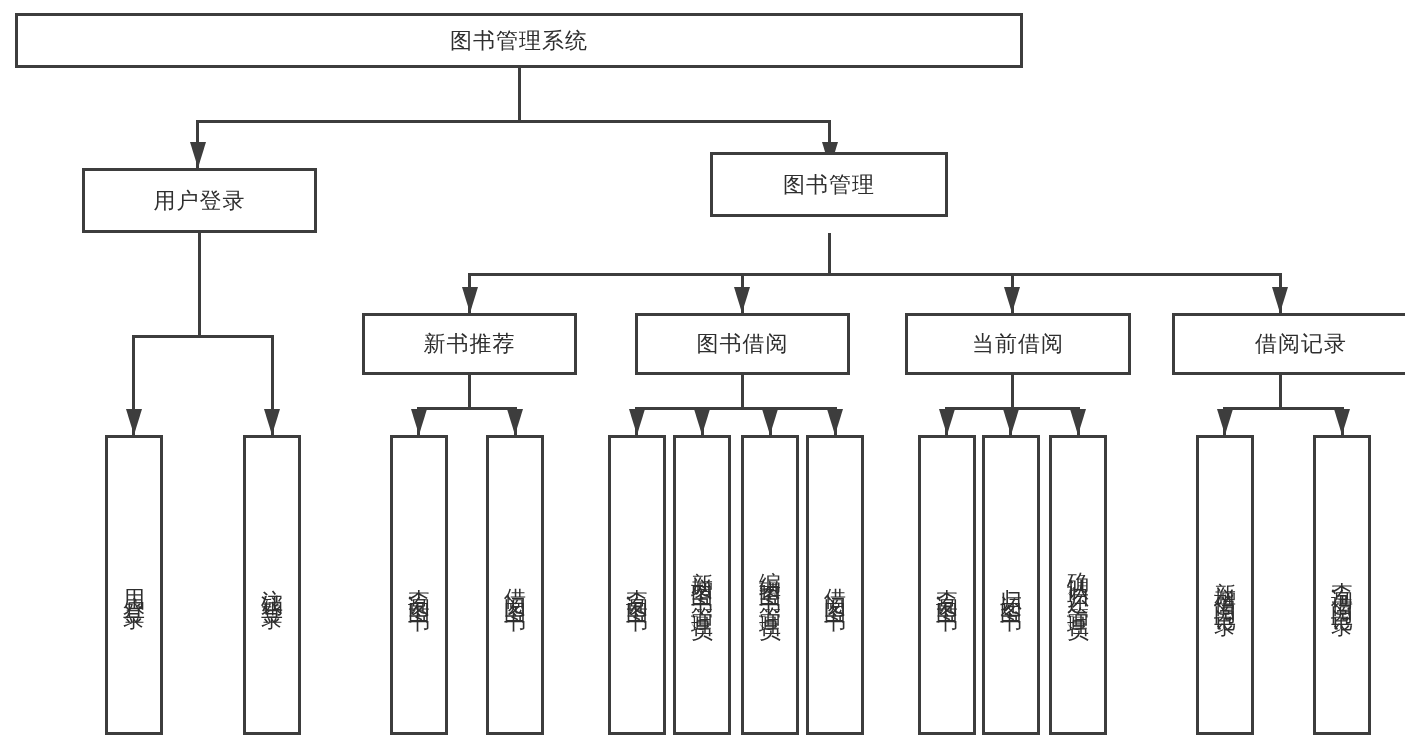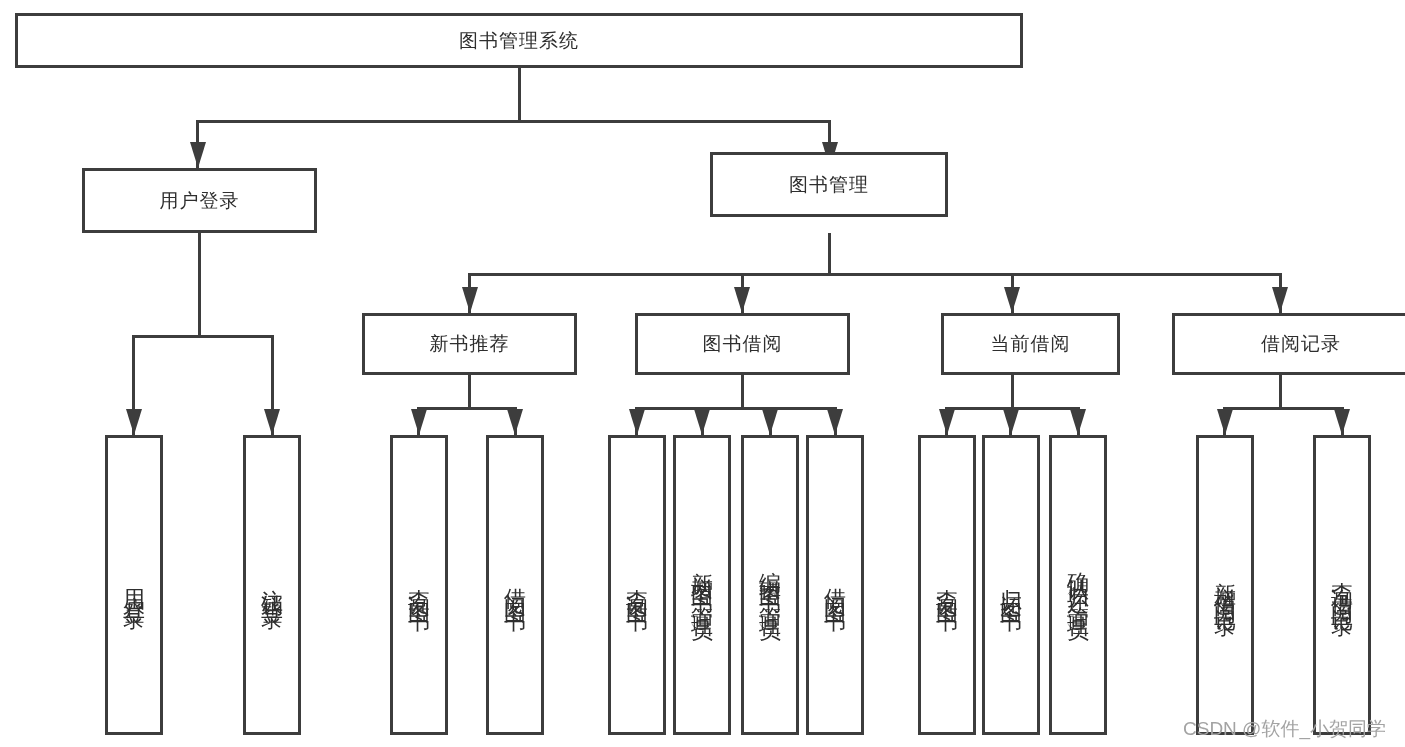--- a/index.html
+++ b/index.html
@@ -8,21 +8,21 @@
     background:#ffffff; overflow:hidden;
     font-family:"Liberation Sans", sans-serif;
     color:#2e2e2e;
   }
   .box {
     position:absolute; box-sizing:border-box;
     background:#ffffff; border:3px solid #3d3d3d;
     display:flex; align-items:center; justify-content:center;
     z-index:2; text-align:center;
   }
-  .hbox { font-size:19px; letter-spacing:1px; }
+  .hbox { font-size:22px; letter-spacing:1px; }
   .leaf { font-size:22px; }
   .leaf span {
     writing-mode:vertical-rl; text-orientation:mixed;
     letter-spacing:7px; line-height:1;
   }
   .vline { position:absolute; width:3px; background:#3d3d3d; z-index:1; }
   .hline { position:absolute; height:3px; background:#3d3d3d; z-index:1; }
   .arrow {
     position:absolute; width:0; height:0; z-index:1;
     border-left:8px solid transparent;
@@ -108,21 +108,21 @@
   <div class="box hbox" style="left:710px; top:152px; width:238px; height:65px;">
     <span>图书管理</span>
   </div>
 
   <div class="box hbox" style="left:362px; top:313px; width:215px; height:62px;">
     <span>新书推荐</span>
   </div>
   <div class="box hbox" style="left:635px; top:313px; width:215px; height:62px;">
     <span>图书借阅</span>
   </div>
-  <div class="box hbox" style="left:941px; top:313px; width:179px; height:62px;">
+  <div class="box hbox" style="left:905px; top:313px; width:226px; height:62px;">
     <span>当前借阅</span>
   </div>
   <div class="box hbox" style="left:1172px; top:313px; width:258px; height:62px;">
     <span>借阅记录</span>
   </div>
 
   <div class="box leaf" style="left:105px; top:435px; width:58px; height:300px;">
     <span>用户登录</span>
   </div>
   <div class="box leaf" style="left:243px; top:435px; width:58px; height:300px;">
@@ -159,15 +159,14 @@
     <span>确认归还（管理员）</span>
   </div>
 
   <div class="box leaf" style="left:1196px; top:435px; width:58px; height:300px;">
     <span>新增借阅记录</span>
   </div>
   <div class="box leaf" style="left:1313px; top:435px; width:58px; height:300px;">
     <span>查询借阅记录</span>
   </div>
 
-  <div class="watermark">CSDN @软件_小贺同学</div>
 
 </div>
 
 </body></html>

